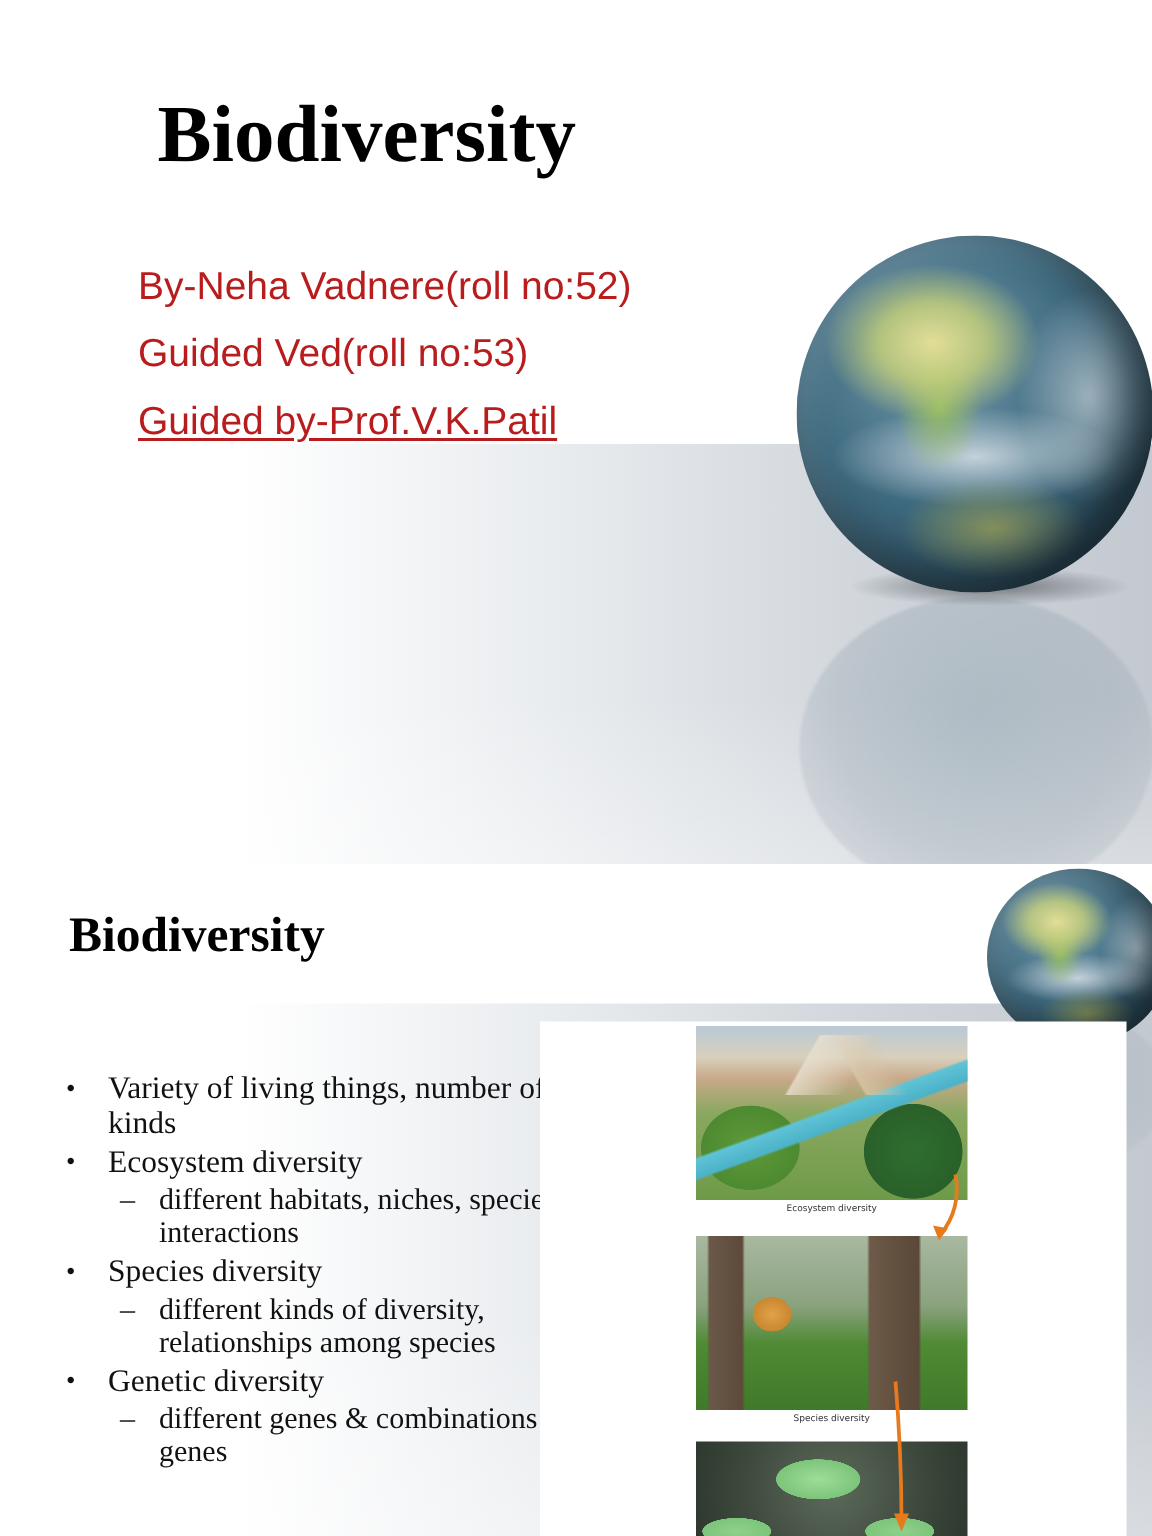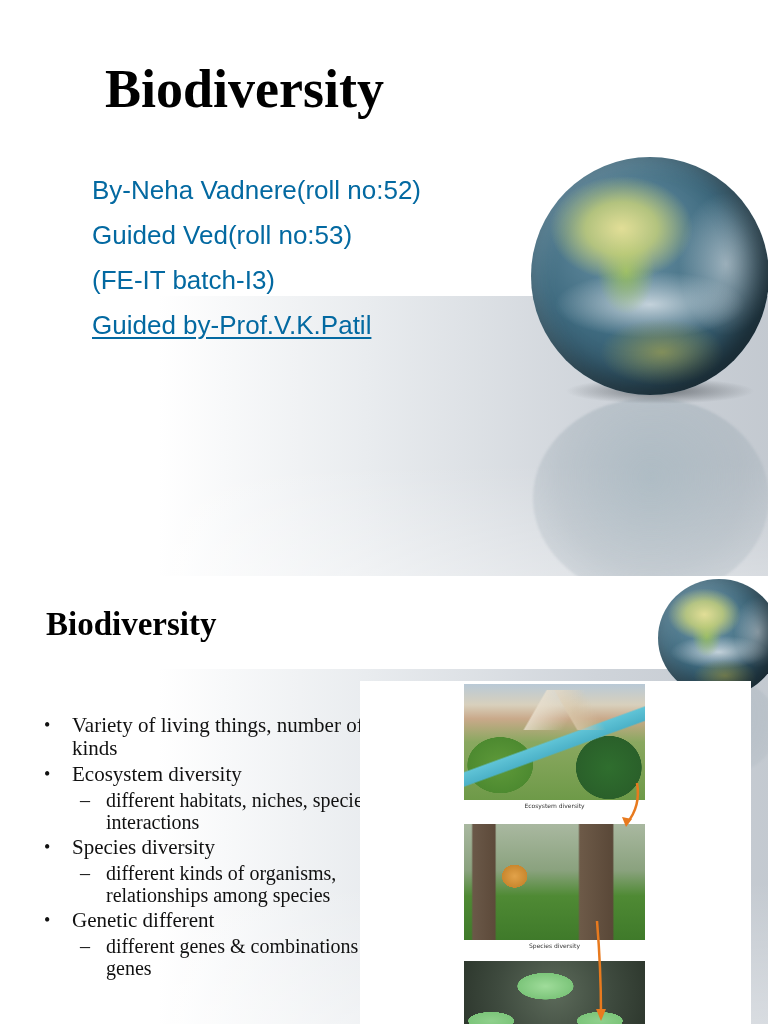--- a/index.html
+++ b/index.html
@@ -45,21 +45,21 @@
   }
 
   
   .title1 {
     position: absolute; left: 85px; top: 58px;
     font-family: "Liberation Serif", serif; font-weight: bold; font-size: 54px; color: #000;
     letter-spacing: 0px;
   }
   .author-list { position: absolute; left: 72px; top: 168px; list-style: none; }
   .author-list li {
-    font-family: "Liberation Sans", sans-serif; font-size: 26px; line-height: 45px; color: #0369a1;
+    font-family: "Liberation Sans", sans-serif; font-size: 26px; line-height: 45px; color: #b91c1c;
     white-space: nowrap;
   }
   .author-list li.guide { text-decoration: underline; text-underline-offset: 3px; }
 
   
   .title2 {
     position: absolute; left: 26px; top: 30px;
     font-family: "Liberation Serif", serif; font-weight: bold; font-size: 33px; color: #000;
   }
   .bullets {
@@ -118,40 +118,39 @@
 
   <div class="globe-reflection" style="left:513px; top:398px; width:236px; height:200px;"></div>
   <div class="globe-shadow" style="left:545px; top:378px; width:190px; height:26px;"></div>
   <div class="globe" style="left:511px; top:157px; width:238px; height:238px;"></div>
 
   <h1 class="title1">Biodiversity</h1>
 
   <ul class="author-list">
     <li>By-Neha Vadnere(roll no:52)</li>
     <li>Guided Ved(roll no:53)</li>
-    <li>(FE-IT batch-I3)</li>
     <li class="guide">Guided by-Prof.V.K.Patil</li>
   </ul>
 </section>
 
 <section id="slide2" class="slide">
   <div class="floor"></div>
 
   <div class="globe-reflection" style="left:640px; top:100px; width:118px; height:100px; opacity:0.6;"></div>
   <div class="globe" style="left:638px; top:3px; width:122px; height:118px;"></div>
 
   <h2 class="title2">Biodiversity</h2>
 
   <ul class="bullets">
     <li class="b1">Variety of living things, number of kinds</li>
     <li class="b1">Ecosystem diversity</li>
     <li class="b2">different habitats, niches, species interactions</li>
     <li class="b1">Species diversity</li>
-    <li class="b2">different kinds of organisms, relationships among species</li>
-    <li class="b1">Genetic different</li>
+    <li class="b2">different kinds of diversity, relationships among species</li>
+    <li class="b1">Genetic diversity</li>
     <li class="b2">different genes &amp; combinations of genes</li>
   </ul>
 
   <div class="figure-panel">
     <div id="img-eco" class="fig-img"></div>
     <div class="fig-cap" style="top:121px;">Ecosystem diversity</div>
 
     <div id="img-species" class="fig-img"></div>
     <div class="fig-cap" style="top:261px;">Species diversity</div>
 

